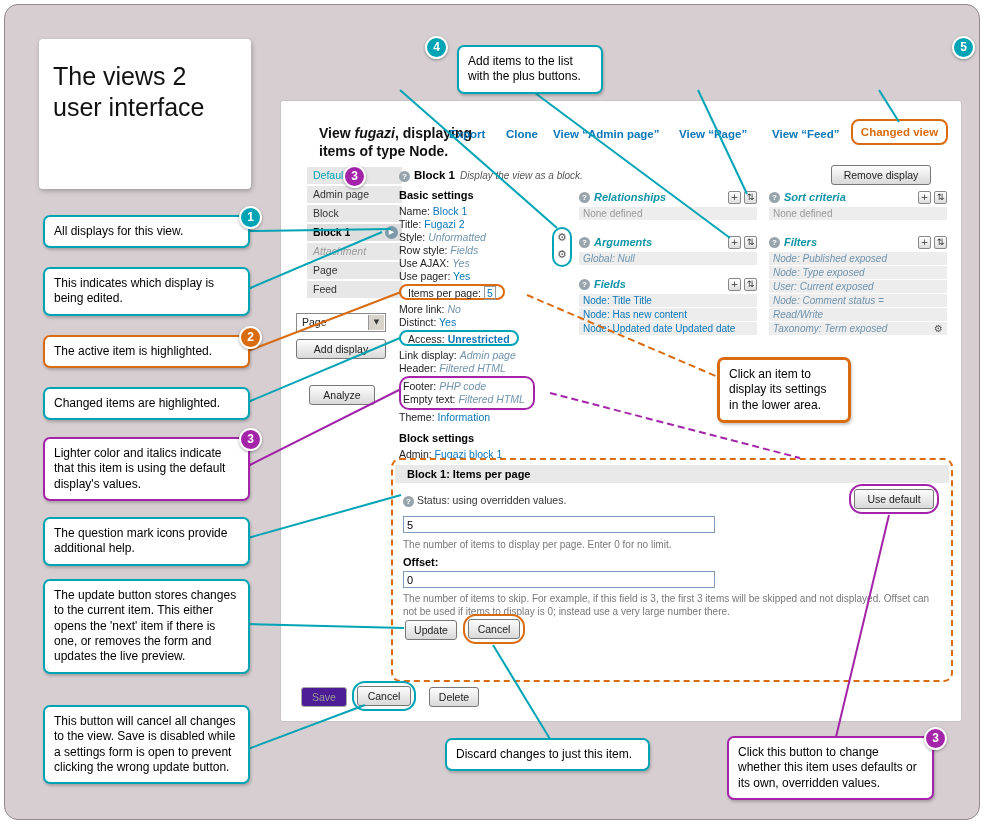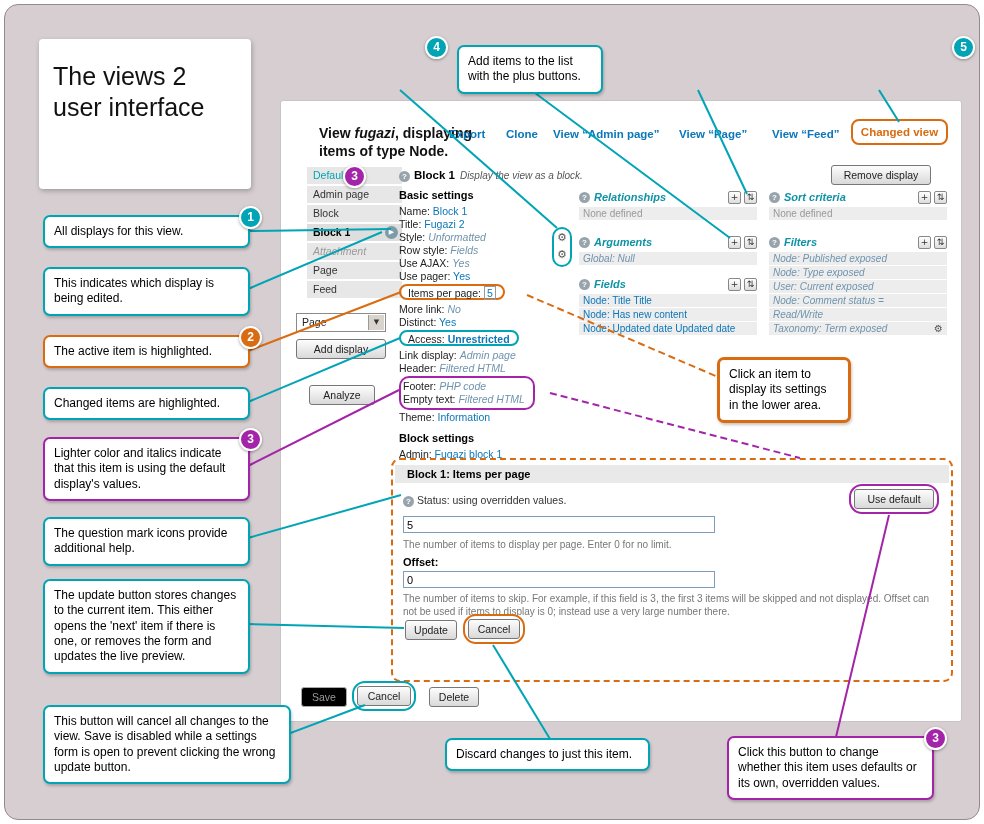--- a/index.html
+++ b/index.html
@@ -50,21 +50,21 @@
   .act-arrow{position:absolute;right:4px;top:2px;width:13px;height:13px;border-radius:50%;background:#7c9aa8;color:#fff;
     font-size:7px;line-height:13px;text-align:center;font-family:"DejaVu Sans",sans-serif;font-weight:normal;}
 
   .select-box{position:absolute;left:15px;top:212px;width:90px;height:19px;border:1px solid #8a8a8a;background:#fff;
     font-size:10.5px;line-height:17px;padding-left:5px;box-sizing:border-box;cursor:pointer;}
   .sel-arrow{position:absolute;right:1px;top:1px;width:15px;height:15px;background:#d8d4cc;border-left:1px solid #999;
     font-size:7px;text-align:center;line-height:15px;color:#333;font-family:"DejaVu Sans",sans-serif;}
 
   .btn{display:inline-block;font-family:inherit;font-size:10.5px;color:#222;background:linear-gradient(#fdfdfd,#d9d9d9);
     border:1px solid #777;border-radius:3px;height:20px;line-height:18px;padding:0 8px;cursor:pointer;box-sizing:border-box;text-align:center;}
-  .btn.disabled{color:#9a9a9a;background:#000000;border-color:#aaa;}
+  .btn.disabled{color:#9a9a9a;background:#4c1d95;border-color:#aaa;}
 
   .block-head{position:absolute;left:118px;top:68px;white-space:nowrap;}
   .bh-title{font-weight:bold;font-size:11.5px;margin:0 5px 0 4px;color:#000;}
   .bh-sub{font-style:italic;color:#555;font-size:10px;}
   .qicon{display:inline-block;width:11px;height:11px;border-radius:50%;background:#98a4ac;color:#fff;font-size:8px;
     font-weight:bold;line-height:11px;text-align:center;vertical-align:middle;cursor:pointer;}
 
   
   .col-basic{position:absolute;left:118px;top:88px;width:172px;}
   .col-title{font-weight:bold;font-size:11px;height:16px;color:#000;}
@@ -287,21 +287,21 @@
   </div>
 
   <div class="callout" style="left:452px;top:40px;width:146px">Add items to the list with the plus buttons.</div>
   <div class="callout" style="left:38px;top:210px;width:207px">All displays for this view.</div>
   <div class="callout" style="left:38px;top:262px;width:207px">This indicates which display is being edited.</div>
   <div class="callout orange" style="left:38px;top:330px;width:207px">The active item is highlighted.</div>
   <div class="callout" style="left:38px;top:382px;width:207px">Changed items are highlighted.</div>
   <div class="callout purple" style="left:38px;top:432px;width:207px">Lighter color and italics indicate that this item is using the default display's values.</div>
   <div class="callout" style="left:38px;top:512px;width:207px">The question mark icons provide additional help.</div>
   <div class="callout" style="left:38px;top:574px;width:207px">The update button stores changes to the current item. This either opens the 'next' item if there is one, or removes the form and updates the live preview.</div>
-  <div class="callout" style="left:38px;top:700px;width:248px">This button will cancel all changes to the view. Save is disabled while a settings form is open to prevent clicking the wrong update button.</div>
+  <div class="callout" style="left:38px;top:700px;width:207px">This button will cancel all changes to the view. Save is disabled while a settings form is open to prevent clicking the wrong update button.</div>
   <div class="callout" style="left:440px;top:733px;width:205px">Discard changes to just this item.</div>
   <div class="callout purple" style="left:722px;top:731px;width:207px">Click this button to change whether this item uses defaults or its own, overridden values.</div>
   <div class="callout orange thick" style="left:712px;top:352px;width:134px">Click an item to display its settings in the lower area.</div>
 
   <div class="badge" style="left:420px;top:31px">4</div>
   <div class="badge" style="left:947px;top:31px">5</div>
   <div class="badge" style="left:234px;top:201px">1</div>
   <div class="badge orange" style="left:234px;top:321px">2</div>
   <div class="badge purple" style="left:234px;top:423px">3</div>
   <div class="badge purple" style="left:338px;top:160px">3</div>

